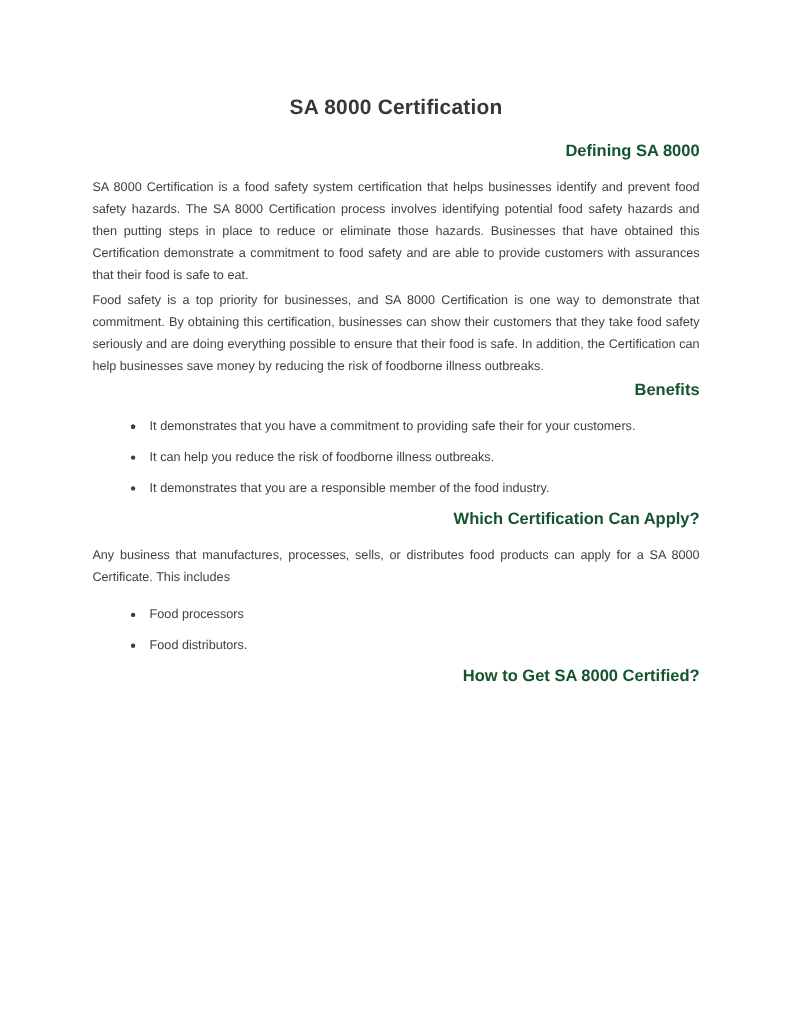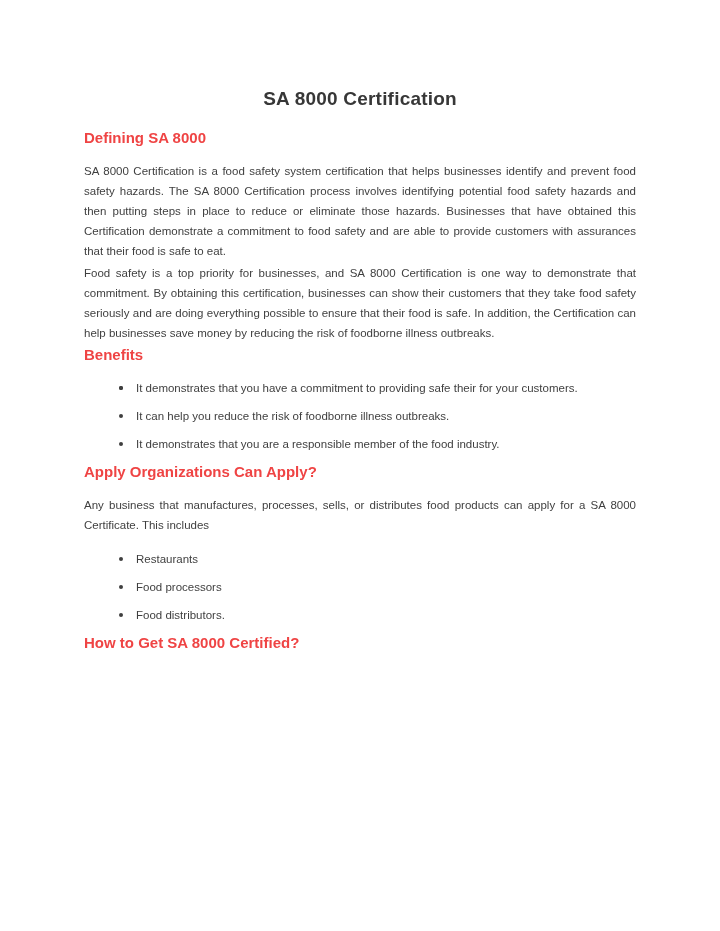--- a/index.html
+++ b/index.html
@@ -25,21 +25,22 @@
     line-height: 22px;
     font-weight: 700;
     color: #373737;
     letter-spacing: 0.2px;
   }
   .section-heading {
     margin: 2px 0 14px 0;
     font-size: 15px;
     line-height: 19px;
     font-weight: 700;
-    color: #ef4444;
+    color: #14532d;
+    text-align: right;
   }
   .body-para {
     margin: 0 0 2px 0;
     font-size: 11.5px;
     line-height: 20px;
     text-align: justify;
     color: #3f3f3f;
   }
   .bullet-list {
     list-style: none;
@@ -89,27 +90,23 @@
     <li class="bullet-item">
       <span class="bullet-dot"></span>
       <span>It can help you reduce the risk of foodborne illness outbreaks.</span>
     </li>
     <li class="bullet-item">
       <span class="bullet-dot"></span>
       <span>It demonstrates that you are a responsible member of the food industry.</span>
     </li>
   </ul>
 
-  <h2 class="section-heading">Apply Organizations Can Apply?</h2>
+  <h2 class="section-heading">Which Certification Can Apply?</h2>
   <p class="body-para">Any business that manufactures, processes, sells, or distributes food products can apply for a SA 8000 Certificate. This includes</p>
   <ul class="bullet-list">
-    <li class="bullet-item">
-      <span class="bullet-dot"></span>
-      <span>Restaurants</span>
-    </li>
     <li class="bullet-item">
       <span class="bullet-dot"></span>
       <span>Food processors</span>
     </li>
     <li class="bullet-item">
       <span class="bullet-dot"></span>
       <span>Food distributors.</span>
     </li>
   </ul>
 

